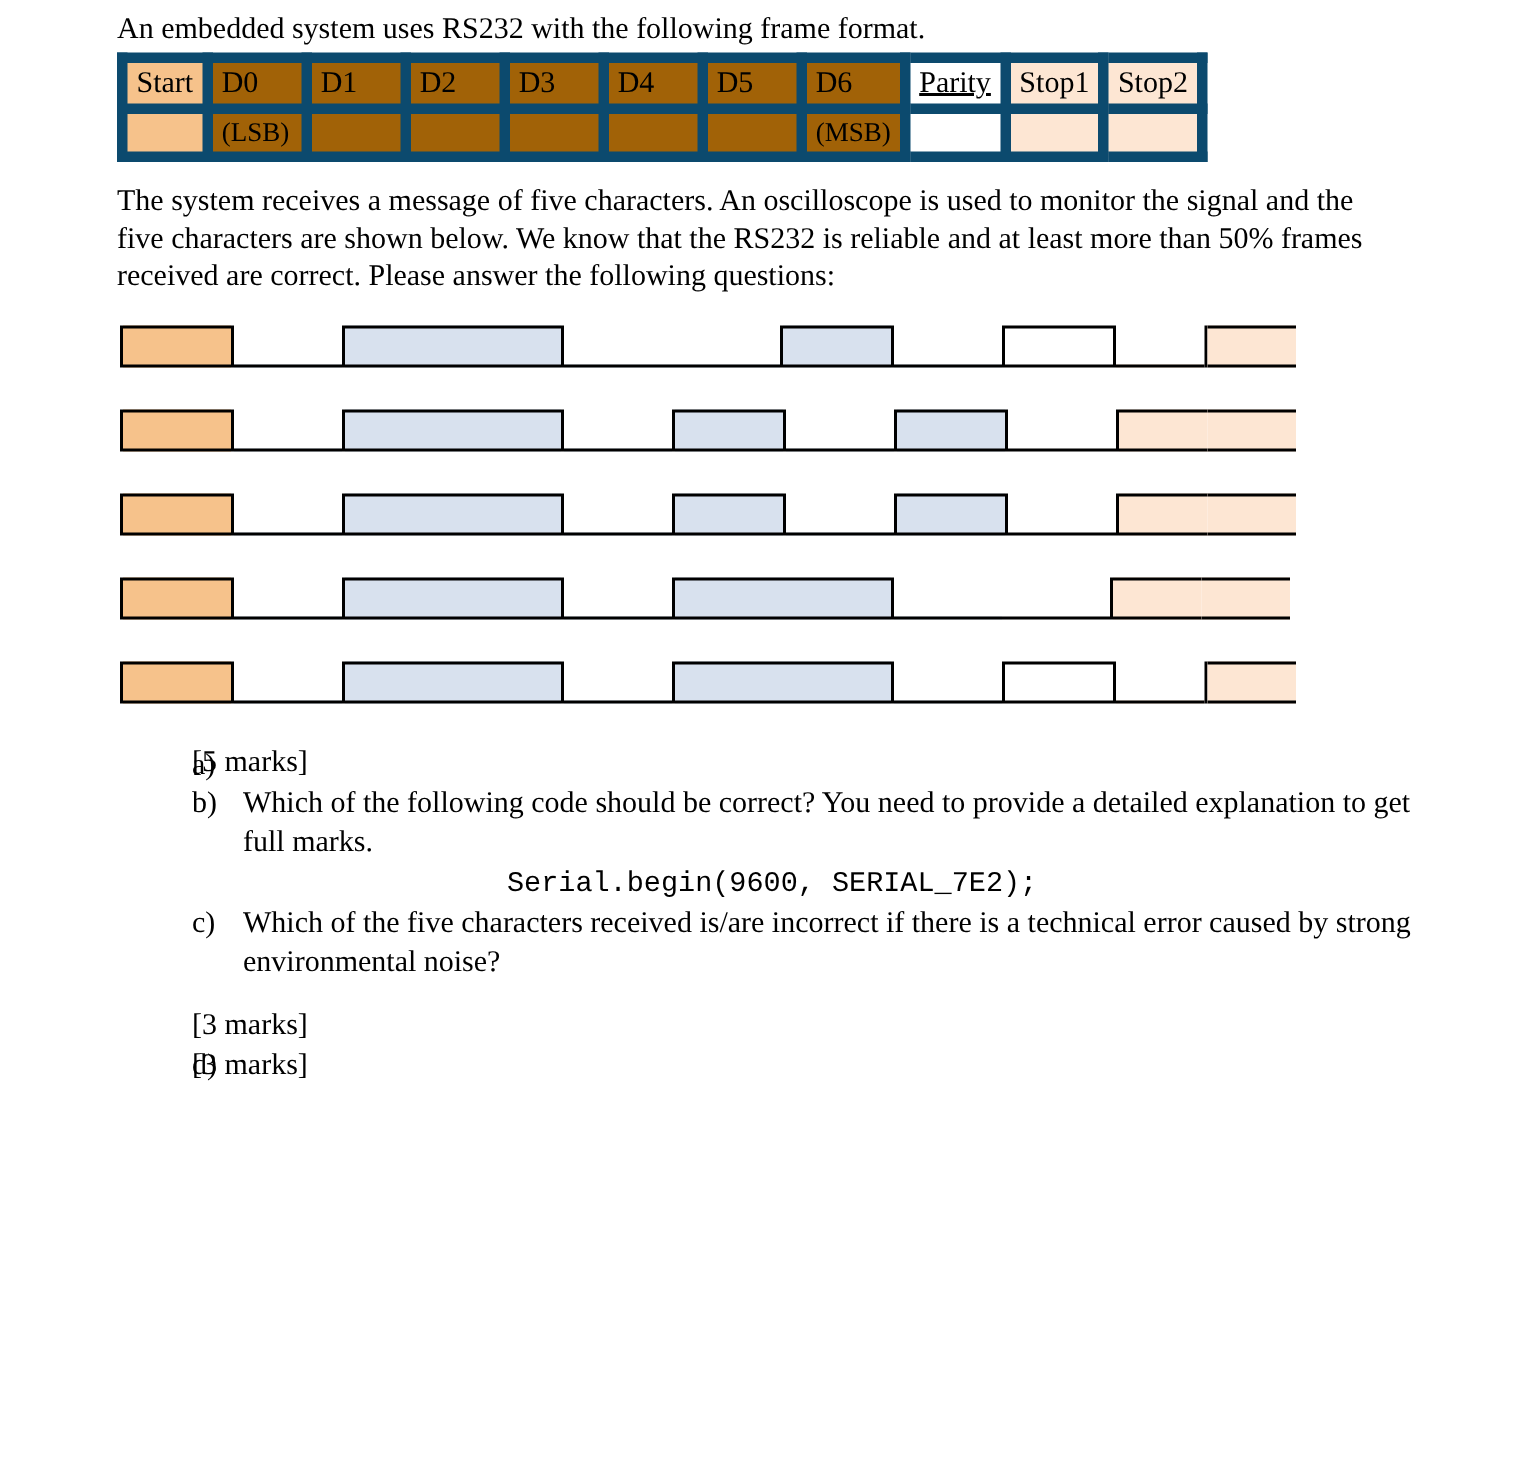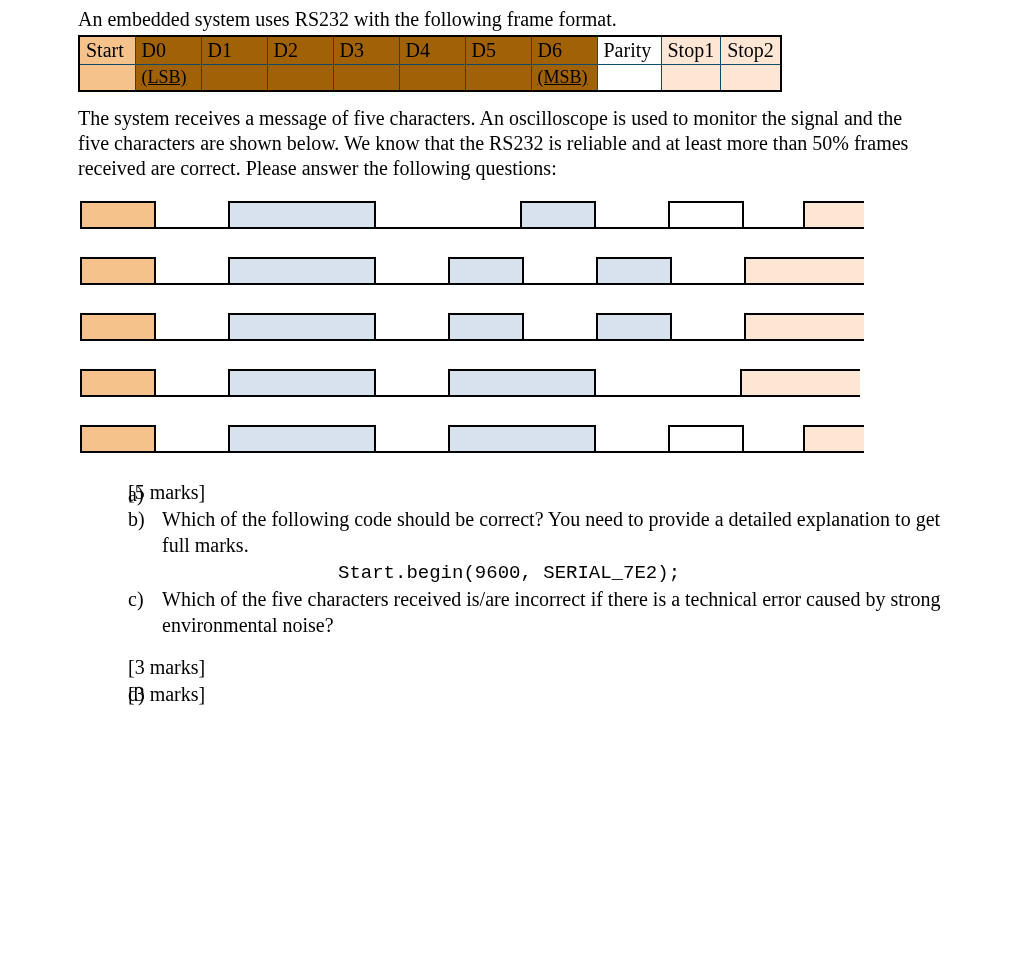--- a/index.html
+++ b/index.html
@@ -14,31 +14,31 @@
   .intro {
     margin: 0 0 4px 70px;
   }
   .frame-table {
     border-collapse: collapse;
     margin: 0 0 14px 70px;
     border: 2px solid #000;
     table-layout: fixed;
   }
   .frame-table td {
-    border: 1px solid #0c4a6e;
+    border: 7px solid #0c4a6e;
     padding: 2px 6px;
     vertical-align: top;
     height: 22px;
     box-sizing: border-box;
   }
   .cell-start  { width: 56px; background: #f6c28b; }
   .cell-data   { width: 66px; background: #a16207; }
-  .cell-parity { width: 64px; }
+  .cell-parity { width: 64px; text-decoration: underline; }
   .cell-stop   { width: 56px; background: #fde6d3; margin-left: 48px; }
-  .sub { font-size: 18px; text-decoration: underline; }
+  .sub { font-size: 18px; }
 
   .para {
     margin: 10px 18px 20px 70px;
     width: 835px;
     line-height: 1.25;
   }
 
   .wave-block {
     margin: 12px 0 8px 72px;
   }
@@ -268,21 +268,21 @@
 
   <div class="q">
     <span class="lbl">a)</span>
   </div>
   <div class="marks">[5 marks]</div>
 
   <div class="q">
     <span class="lbl">b)</span>
     <span>Which of the following code should be correct? You need to provide a detailed explanation to get full marks.</span>
   </div>
-  <div class="code">Start.begin(9600, SERIAL_7E2);</div>
+  <div class="code">Serial.begin(9600, SERIAL_7E2);</div>
 
   <div class="q">
     <span class="lbl">c)</span>
     <span>Which of the five characters received is/are incorrect if there is a technical error caused by strong environmental noise?</span>
   </div>
   <div class="marks" style="margin-top:18px">[3 marks]</div>
 
   <div class="q">
     <span class="lbl">d)</span>
   </div>

